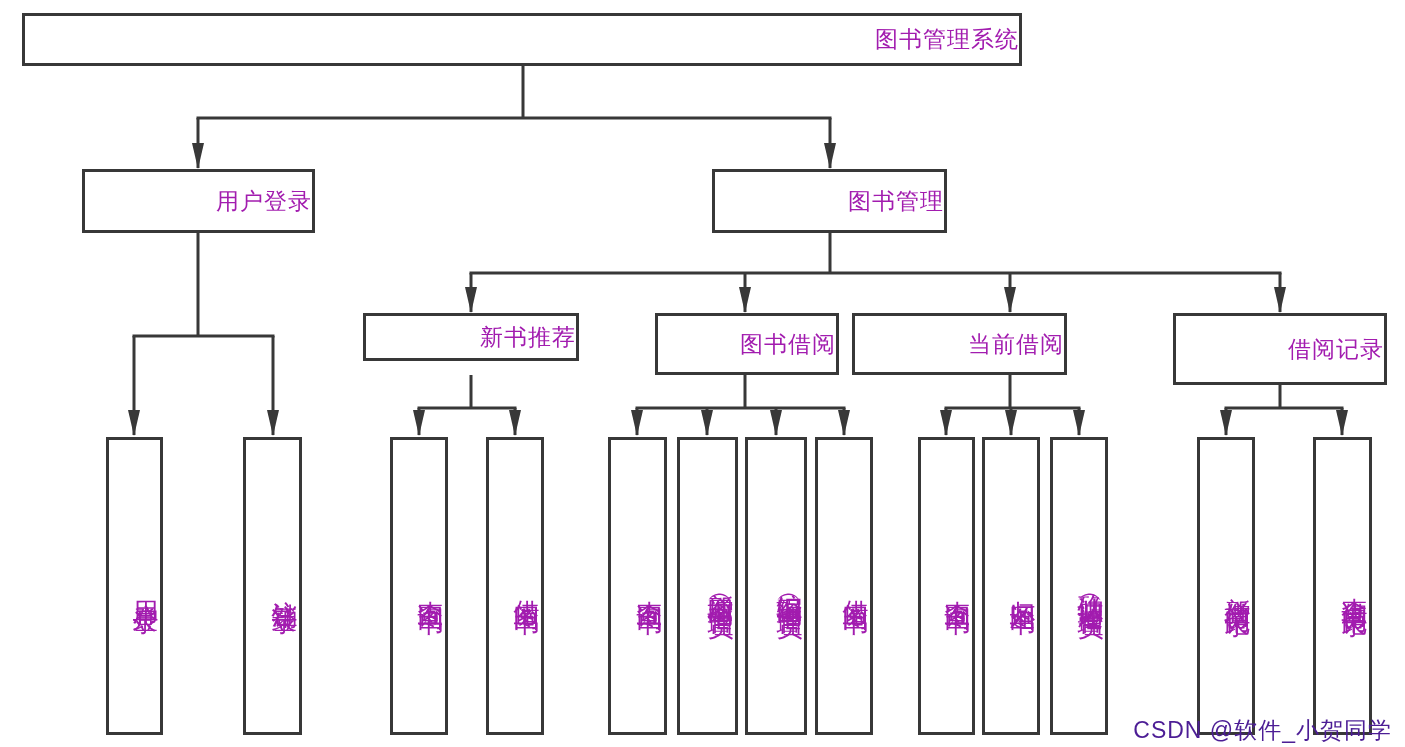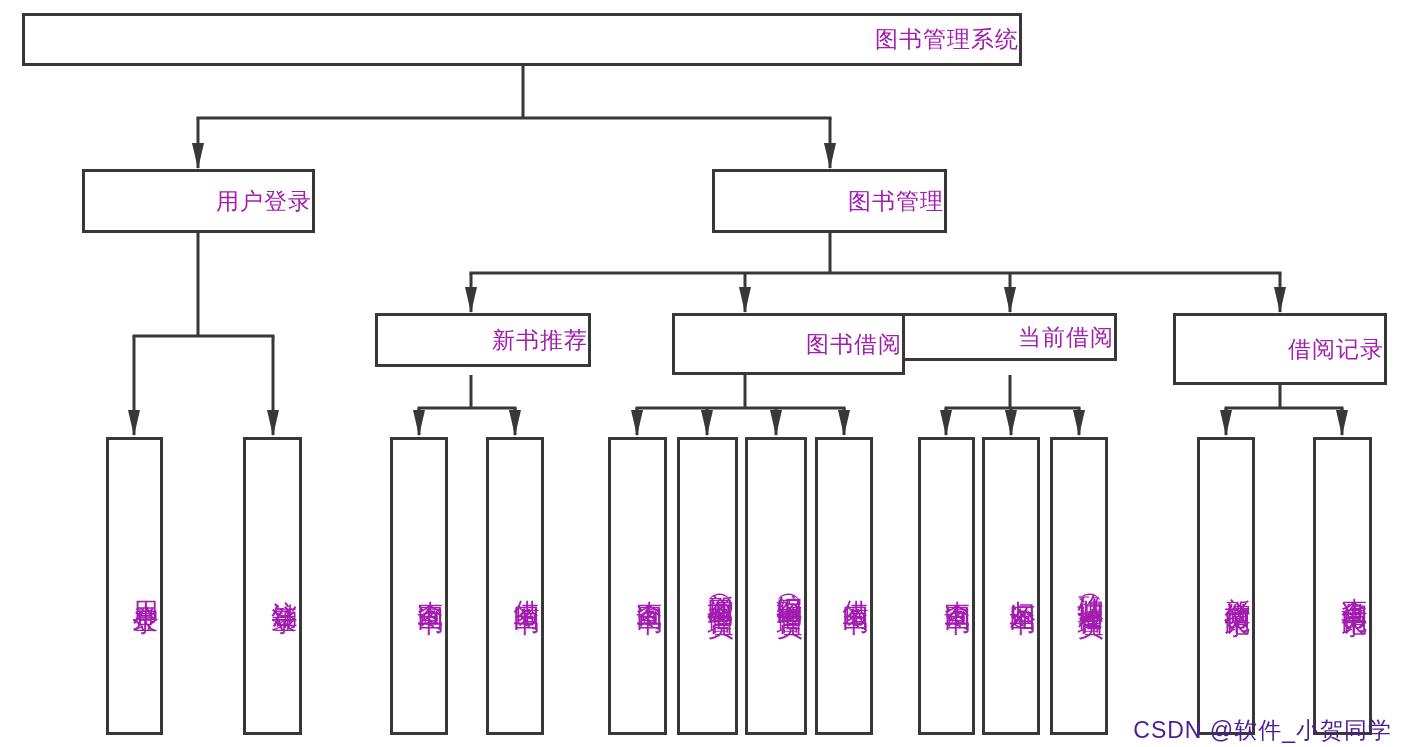--- a/index.html
+++ b/index.html
@@ -76,27 +76,27 @@
     <span class="lbl">图书管理系统</span>
   </div>
 
   <div class="hbox" style="left:82px;top:169px;width:233px;height:64px">
     <span class="lbl">用户登录</span>
   </div>
   <div class="hbox" style="left:712px;top:169px;width:235px;height:64px">
     <span class="lbl">图书管理</span>
   </div>
 
-  <div class="hbox" style="left:375px;top:313px;width:216px;height:54px">
+  <div class="hbox" style="left:363px;top:313px;width:216px;height:48px">
     <span class="lbl">新书推荐</span>
   </div>
-  <div class="hbox" style="left:672px;top:313px;width:233px;height:62px">
+  <div class="hbox" style="left:655px;top:313px;width:184px;height:62px">
     <span class="lbl">图书借阅</span>
   </div>
-  <div class="hbox" style="left:902px;top:313px;width:215px;height:48px">
+  <div class="hbox" style="left:852px;top:313px;width:215px;height:62px">
     <span class="lbl">当前借阅</span>
   </div>
   <div class="hbox" style="left:1173px;top:313px;width:214px;height:72px">
     <span class="lbl">借阅记录</span>
   </div>
 
   <div class="vbox" style="left:106px;top:437px;width:57px;height:298px">
     <span class="lbl">用户登录</span>
   </div>
   <div class="vbox" style="left:243px;top:437px;width:59px;height:298px">

